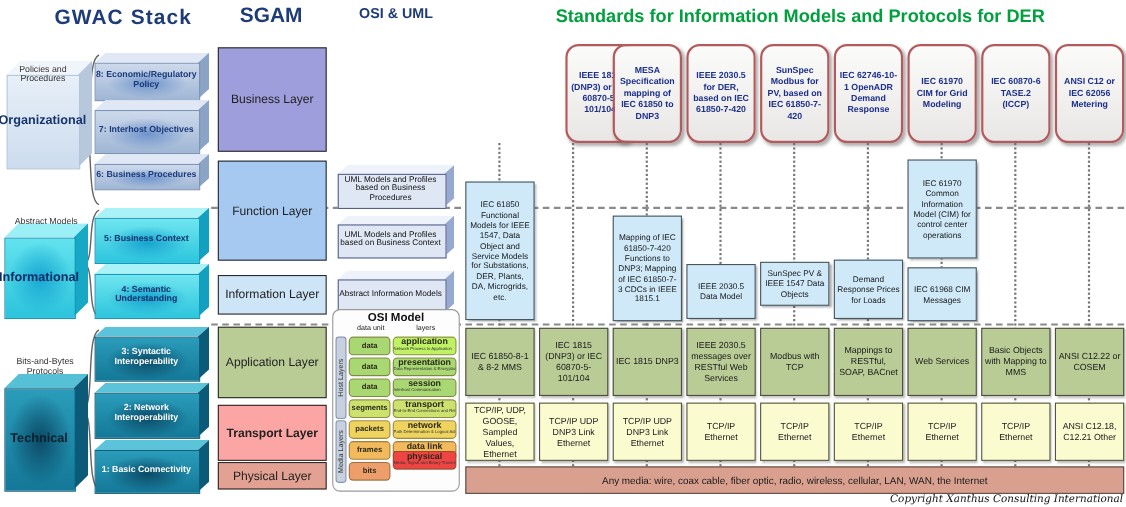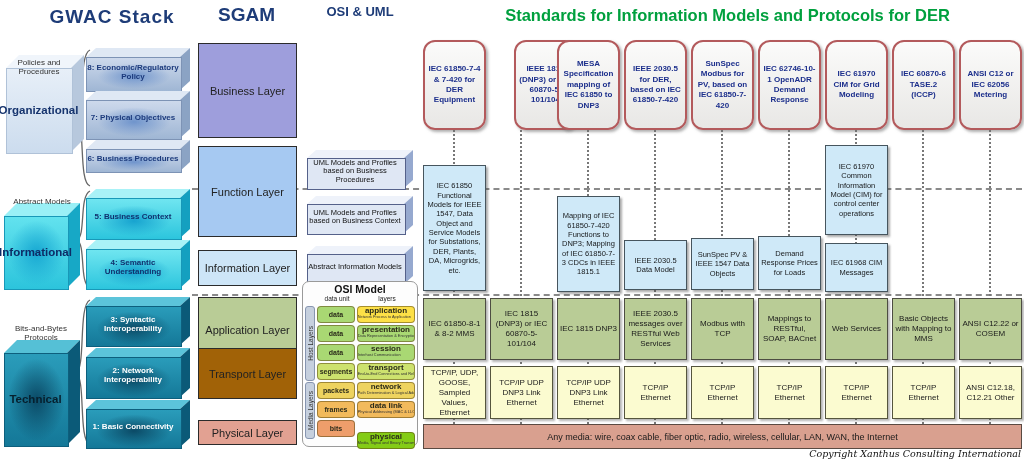--- a/index.html
+++ b/index.html
@@ -144,21 +144,21 @@
   <div class="slab slab-blue" style="left:86px;top:48px;width:104px;height:42px;">
     <div class="s-top"></div>
       <div class="s-side"></div>
       <div class="s-front"></div>
     <div class="s-label">8: Economic/Regulatory Policy</div>
   </div>
   <div class="slab slab-blue" style="left:86px;top:91px;width:104px;height:47px;">
     <div class="s-top"></div>
       <div class="s-side"></div>
       <div class="s-front"></div>
-    <div class="s-label">7: Physical Objectives</div>
+    <div class="s-label">7: Interhost Objectives</div>
   </div>
   <div class="slab slab-blue" style="left:86px;top:140px;width:104px;height:31px;">
     <div class="s-top"></div>
       <div class="s-side"></div>
       <div class="s-front"></div>
     <div class="s-label">6: Business Procedures</div>
   </div>
   <div class="slab slab-cyan" style="left:86px;top:189px;width:104px;height:49px;">
     <div class="s-top"></div>
       <div class="s-side"></div>
@@ -187,21 +187,21 @@
     <div class="s-top"></div>
       <div class="s-side"></div>
       <div class="s-front"></div>
     <div class="s-label">1: Basic Connectivity</div>
   </div>
 
   <div class="sgam" style="top:146px;height:89px;background:#a6c9f2;">Function Layer</div>
   <div class="sgam" style="top:43px;height:93px;background:#9e9edc;">Business Layer</div>
   <div class="sgam" style="top:250px;height:34px;background:#cde5f7;">Information Layer</div>
   <div class="sgam" style="top:297px;height:63px;background:#b9cc96;">Application Layer</div>
-  <div class="sgam" style="top:348px;height:49px;background:#a16207;">Transport Layer</div>
+  <div class="sgam" style="top:368px;height:49px;background:#fca5a5;font-weight:bold;">Transport Layer</div>
   <div class="sgam" style="top:420px;height:23px;background:#e2a192;">Physical Layer</div>
 
   <div class="slab slab-uml" style="left:307px;top:150px;width:106px;height:38px;">
     <div class="s-top"></div>
       <div class="s-side"></div>
       <div class="s-front"></div>
     <div class="s-label">UML Models and Profiles based on Business Procedures</div>
   </div>
   <div class="slab slab-uml" style="left:307px;top:196px;width:106px;height:37px;">
     <div class="s-top"></div>
@@ -223,21 +223,21 @@
     <div class="osi-sidebar" style="top:24px;height:75px;">
         <span>Host Layers</span>
       </div>
     <div class="osi-sidebar" style="top:100px;height:57px;">
         <span>Media Layers</span>
       </div>
 
     <div class="pill" style="left:14px;top:24px;width:38px;background:#a9d873;">
         <span class="unm">data</span>
       </div>
-    <div class="pill" style="left:54px;top:24px;width:58px;background:#fde047;">
+    <div class="pill" style="left:54px;top:24px;width:58px;background:#bef264;">
         <span class="nm">application</span>
         <span class="desc">Network Process to Application</span>
       </div>
     <div class="pill" style="left:14px;top:43px;width:38px;background:#a9d873;">
         <span class="unm">data</span>
       </div>
     <div class="pill" style="left:54px;top:43px;width:58px;background:#a9d873;">
         <span class="nm">presentation</span>
         <span class="desc">Data Representation &amp; Encryption</span>
       </div>
@@ -265,40 +265,39 @@
     <div class="pill" style="left:14px;top:119px;width:38px;background:#f2ba5c;">
         <span class="unm">frames</span>
       </div>
     <div class="pill" style="left:54px;top:119px;width:58px;background:#f2ba5c;">
         <span class="nm">data link</span>
         <span class="desc">Physical Addressing (MAC &amp; LLC)</span>
       </div>
     <div class="pill" style="left:14px;top:138px;width:38px;background:#ee9e6b;">
         <span class="unm">bits</span>
       </div>
-    <div class="pill" style="left:54px;top:150px;width:58px;background:#84cc16;">
+    <div class="pill" style="left:54px;top:128px;width:58px;background:#ef4444;">
         <span class="nm">physical</span>
         <span class="desc">Media, Signal and Binary Transmission</span>
       </div>
   </div>
 
-  <div class="hdrbox" style="left:423px;">IEC 61850-7-4 &amp; 7-420 for DER Equipment</div>
   <div class="hdrbox" style="left:514px;">IEEE 1815 (DNP3) or IEC 60870-5-101/104</div>
   <div class="hdrbox" style="left:557px;">MESA Specification mapping of IEC 61850 to DNP3</div>
   <div class="hdrbox" style="left:624px;">IEEE 2030.5 for DER, based on IEC 61850-7-420</div>
   <div class="hdrbox" style="left:691px;">SunSpec Modbus for PV, based on IEC 61850-7-420</div>
   <div class="hdrbox" style="left:758px;">IEC 62746-10-1 OpenADR Demand Response</div>
   <div class="hdrbox" style="left:825px;">IEC 61970 CIM for Grid Modeling</div>
   <div class="hdrbox" style="left:892px;">IEC 60870-6 TASE.2 (ICCP)</div>
   <div class="hdrbox" style="left:959px;">ANSI C12 or IEC 62056 Metering</div>
 
   <div class="bluebox" style="left:423px;top:165px;height:126px;">IEC 61850 Functional Models for IEEE 1547, Data Object and Service Models for Substations, DER, Plants, DA, Microgrids, etc.</div>
   <div class="bluebox" style="left:557px;top:196px;height:96px;">Mapping of IEC 61850-7-420 Functions to DNP3; Mapping of IEC 61850-7-3 CDCs in IEEE 1815.1</div>
   <div class="bluebox" style="left:624px;top:240px;height:50px;">IEEE 2030.5 Data Model</div>
-  <div class="bluebox" style="left:691px;top:238px;height:52px;">SunSpec PV &amp; IEEE 1547 Data Objects</div>
+  <div class="bluebox" style="left:691px;top:238px;height:40px;">SunSpec PV &amp; IEEE 1547 Data Objects</div>
   <div class="bluebox" style="left:758px;top:236px;height:54px;">Demand Response Prices for Loads</div>
   <div class="bluebox" style="left:825px;top:145px;height:90px;">IEC 61970 Common Information Model (CIM) for control center operations</div>
   <div class="bluebox" style="left:825px;top:243px;height:49px;">IEC 61968 CIM Messages</div>
 
   <div class="greenbox" style="left:423px;">IEC 61850-8-1 &amp; 8-2 MMS</div>
   <div class="greenbox" style="left:490px;">IEC 1815 (DNP3) or IEC 60870-5-101/104</div>
   <div class="greenbox" style="left:557px;">IEC 1815 DNP3</div>
   <div class="greenbox" style="left:624px;">IEEE 2030.5 messages over RESTful Web Services</div>
   <div class="greenbox" style="left:691px;">Modbus with TCP</div>
   <div class="greenbox" style="left:758px;">Mappings to RESTful, SOAP, BACnet</div>

